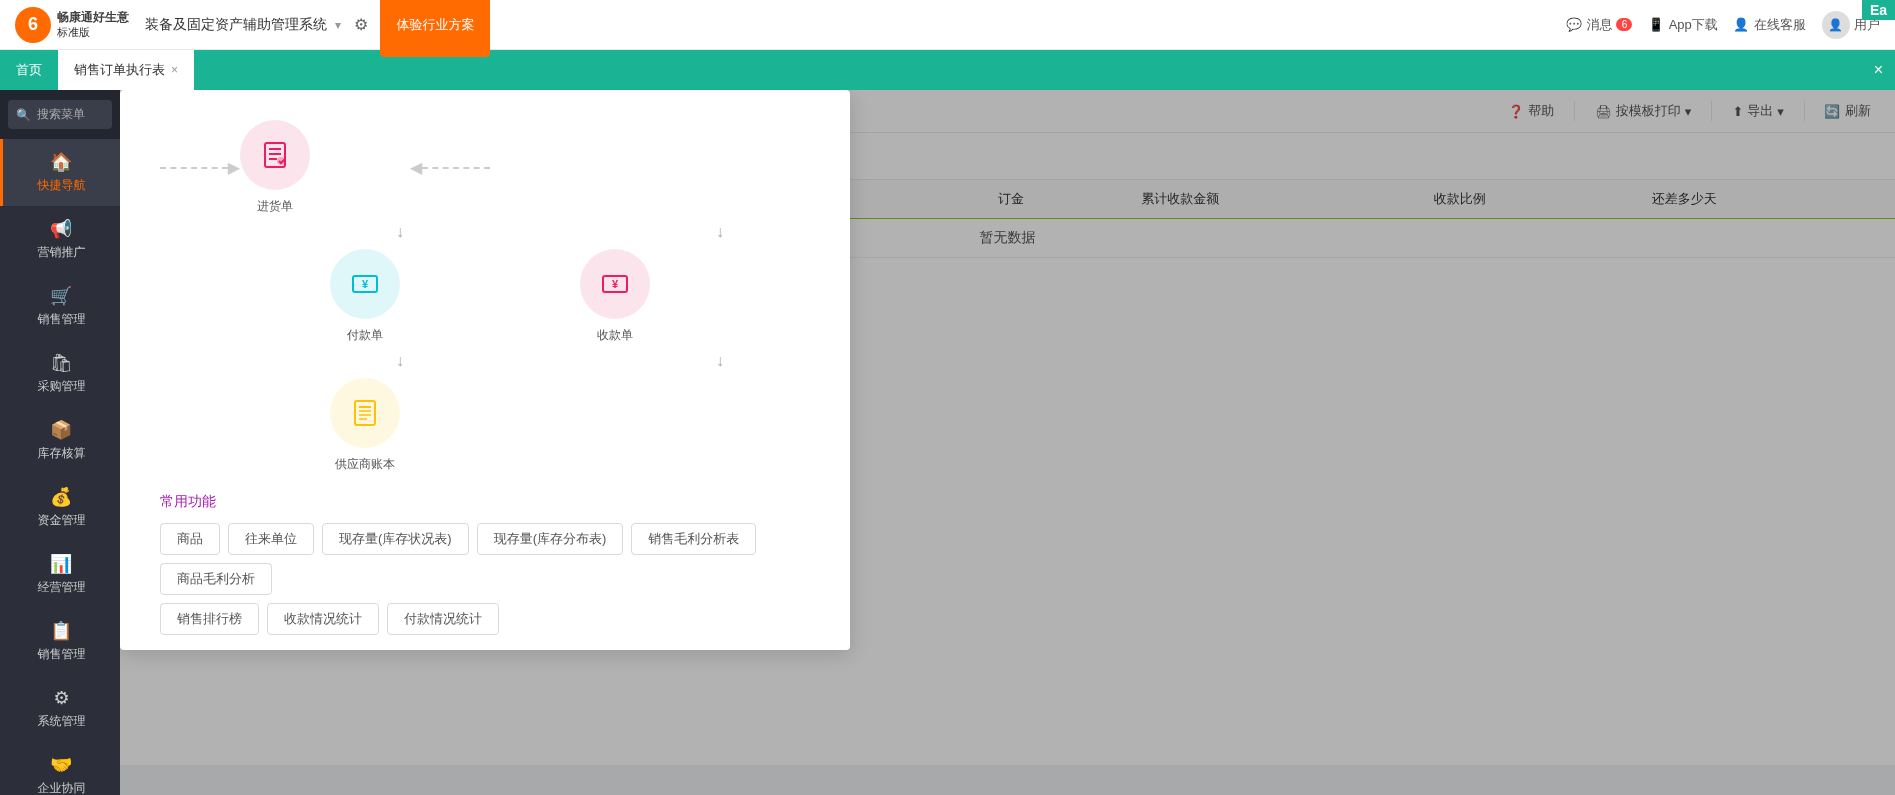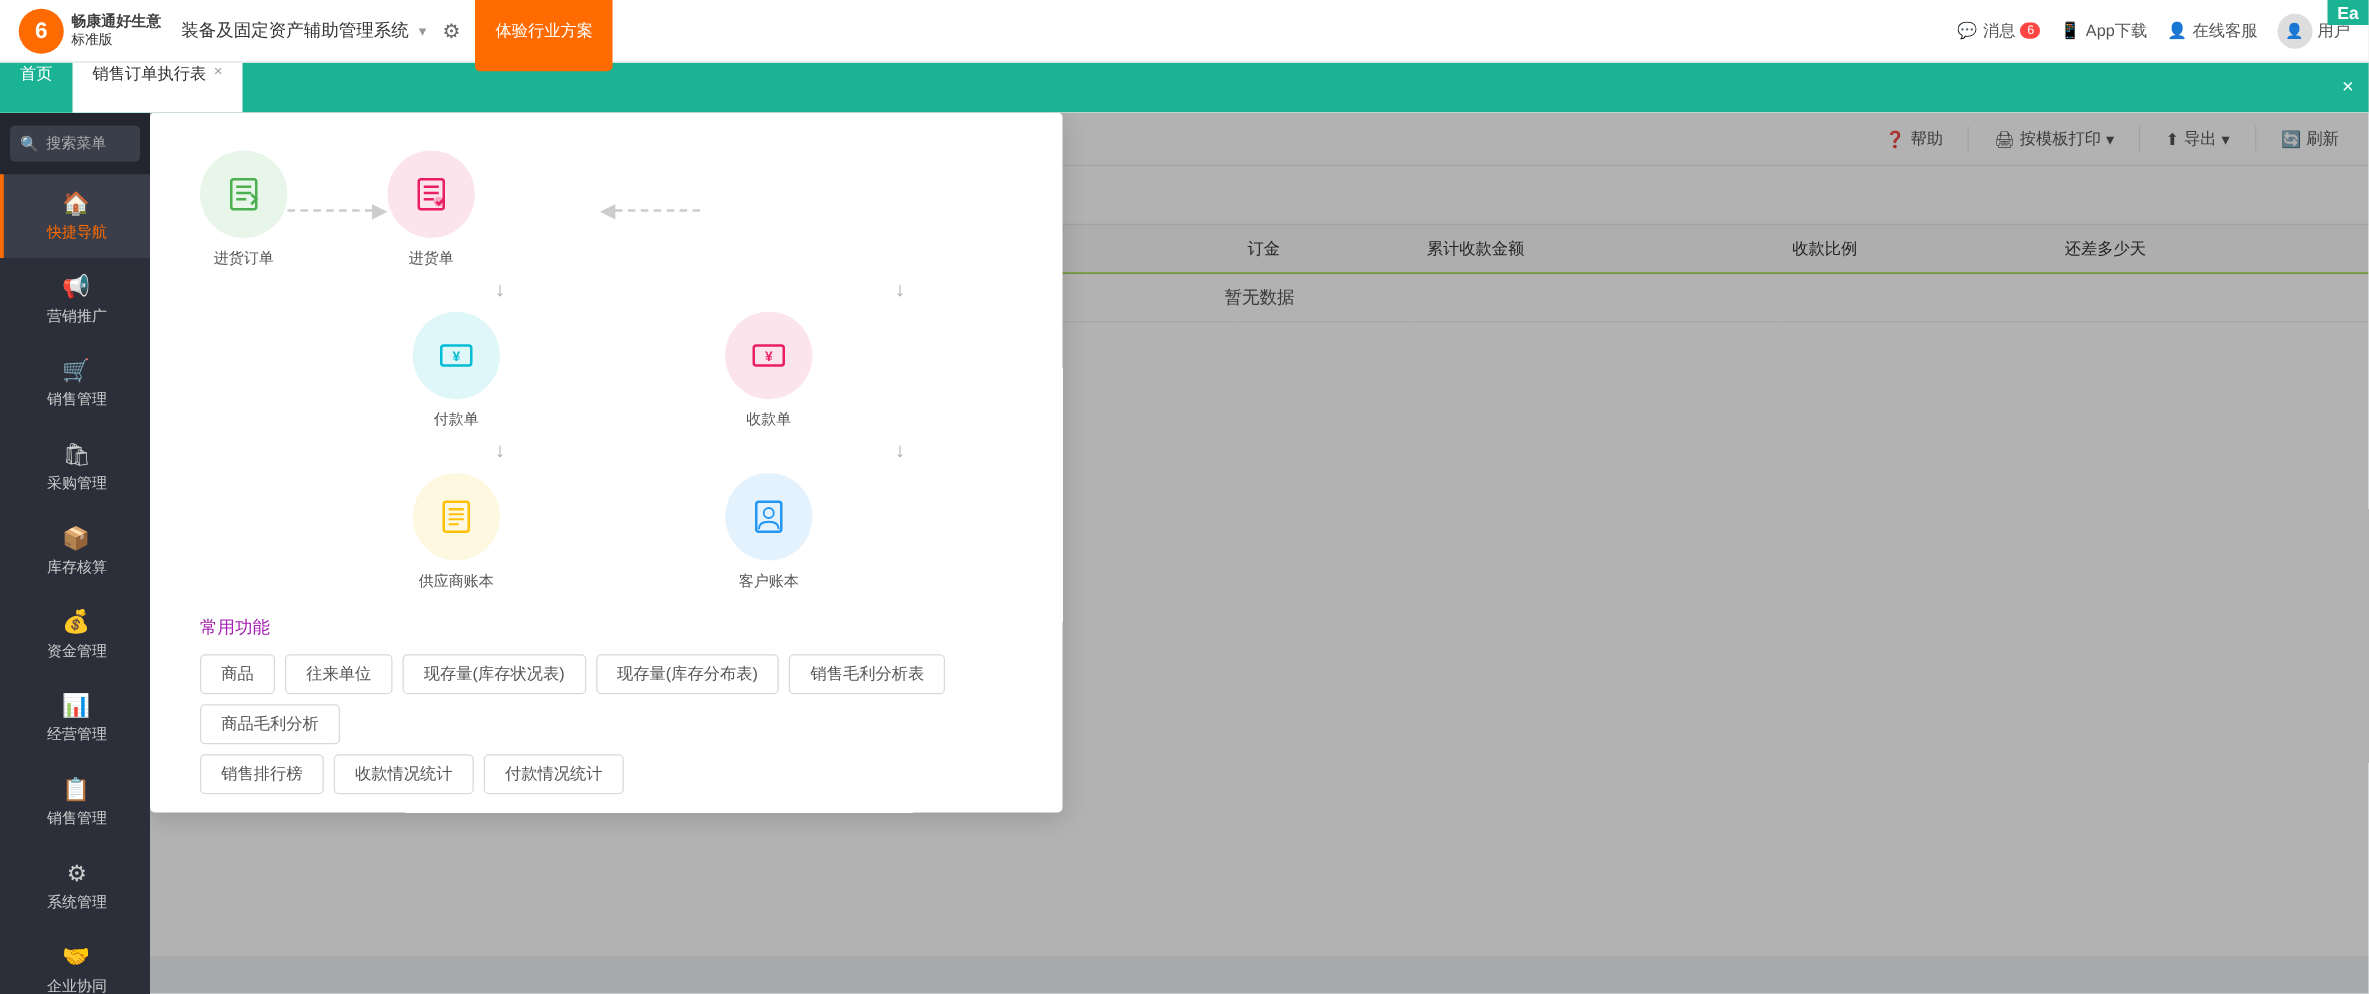--- a/index.html
+++ b/index.html
@@ -66,21 +66,21 @@
       height: 40px;
       background: #1ab394;
       display: flex;
       align-items: center;
       padding: 0 0;
       position: relative;
     }
     .tab-item {
       height: 40px;
       padding: 0 16px;
-      display: flex; align-items: flex-start;
+      display: flex; align-items: center;
       cursor: pointer; font-size: 13px;
       position: relative;
     }
     .tab-home {
       background: #1ab394; color: white;
     }
     .tab-active {
       background: white; color: #333;
       border-radius: 0;
     }
@@ -435,32 +435,20 @@
     </div>
 
     <div class="modal-overlay">
       <div class="modal">
         <div class="modal-body">
 
           <div style="margin-bottom: 20px;">
 
             <div style="display:flex; align-items:center; justify-content:flex-start; gap:0; margin-bottom: 8px;">
 
-              <div class="flow-node">
-                <div class="flow-circle green">
-                  <svg width="32" height="32" viewBox="0 0 32 32">
-                    <rect x="6" y="4" width="20" height="24" rx="2" fill="none" stroke="#4caf50" stroke-width="2"></rect>
-                    <line x1="10" y1="10" x2="22" y2="10" stroke="#4caf50" stroke-width="2"></line>
-                    <line x1="10" y1="15" x2="22" y2="15" stroke="#4caf50" stroke-width="2"></line>
-                    <line x1="10" y1="20" x2="18" y2="20" stroke="#4caf50" stroke-width="2"></line>
-                    <polyline points="22,16 26,20 22,24" fill="none" stroke="#4caf50" stroke-width="2"></polyline>
-                  </svg>
-                </div>
-                <span class="flow-label">进货订单</span>
-              </div>
 
               <div style="display:flex;align-items:center;width:80px;justify-content:center;">
                 <div style="flex:1;border-top:2px dashed #ccc;"></div>
                 <span style="color:#ccc;font-size:16px;">▶</span>
               </div>
 
               <div class="flow-node">
                 <div class="flow-circle red">
                   <svg width="32" height="32" viewBox="0 0 32 32">
                     <rect x="6" y="4" width="20" height="24" rx="2" fill="none" stroke="#e91e63" stroke-width="2"></rect>
@@ -533,30 +521,20 @@
                     <rect x="6" y="4" width="20" height="24" rx="2" fill="none" stroke="#ffc107" stroke-width="2"></rect>
                     <line x1="10" y1="10" x2="22" y2="10" stroke="#ffc107" stroke-width="2"></line>
                     <line x1="10" y1="14" x2="22" y2="14" stroke="#ffc107" stroke-width="1.5"></line>
                     <line x1="10" y1="18" x2="22" y2="18" stroke="#ffc107" stroke-width="1.5"></line>
                     <line x1="10" y1="22" x2="18" y2="22" stroke="#ffc107" stroke-width="1.5"></line>
                   </svg>
                 </div>
                 <span class="flow-label">供应商账本</span>
               </div>
               <div style="width:180px;"></div>
-              <div class="flow-node">
-                <div class="flow-circle blue">
-                  <svg width="32" height="32" viewBox="0 0 32 32">
-                    <rect x="6" y="4" width="20" height="24" rx="2" fill="none" stroke="#2196f3" stroke-width="2"></rect>
-                    <circle cx="16" cy="13" r="4" fill="none" stroke="#2196f3" stroke-width="1.5"></circle>
-                    <path d="M8 26 Q8 20 16 20 Q24 20 24 26" fill="none" stroke="#2196f3" stroke-width="1.5"></path>
-                  </svg>
-                </div>
-                <span class="flow-label">客户账本</span>
-              </div>
             </div>
           </div>
 
           <div class="common-functions">
             <div class="common-title">常用功能</div>
             <div class="func-buttons">
               <button class="func-btn">商品</button>
               <button class="func-btn">往来单位</button>
               <button class="func-btn">现存量(库存状况表)</button>
               <button class="func-btn">现存量(库存分布表)</button>

